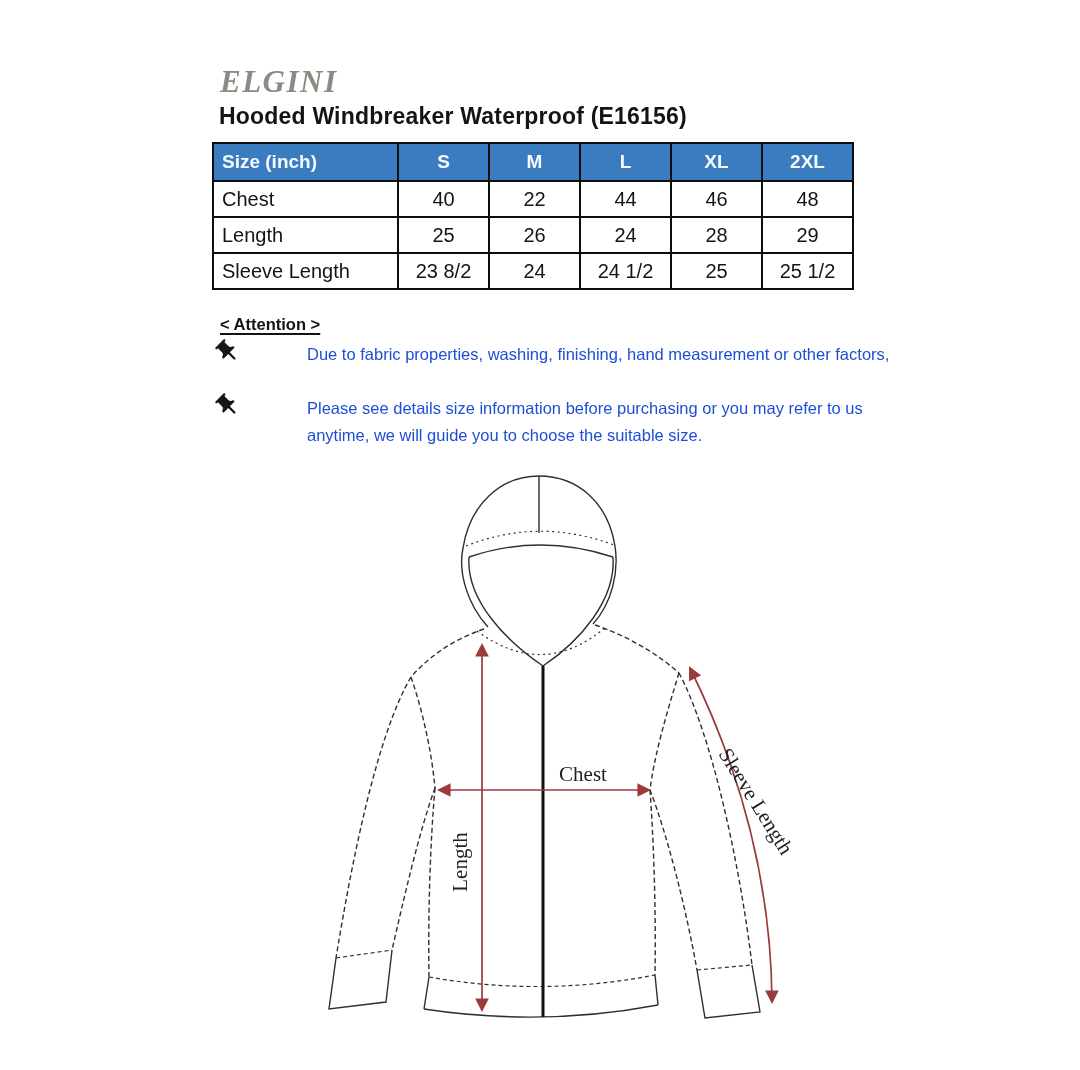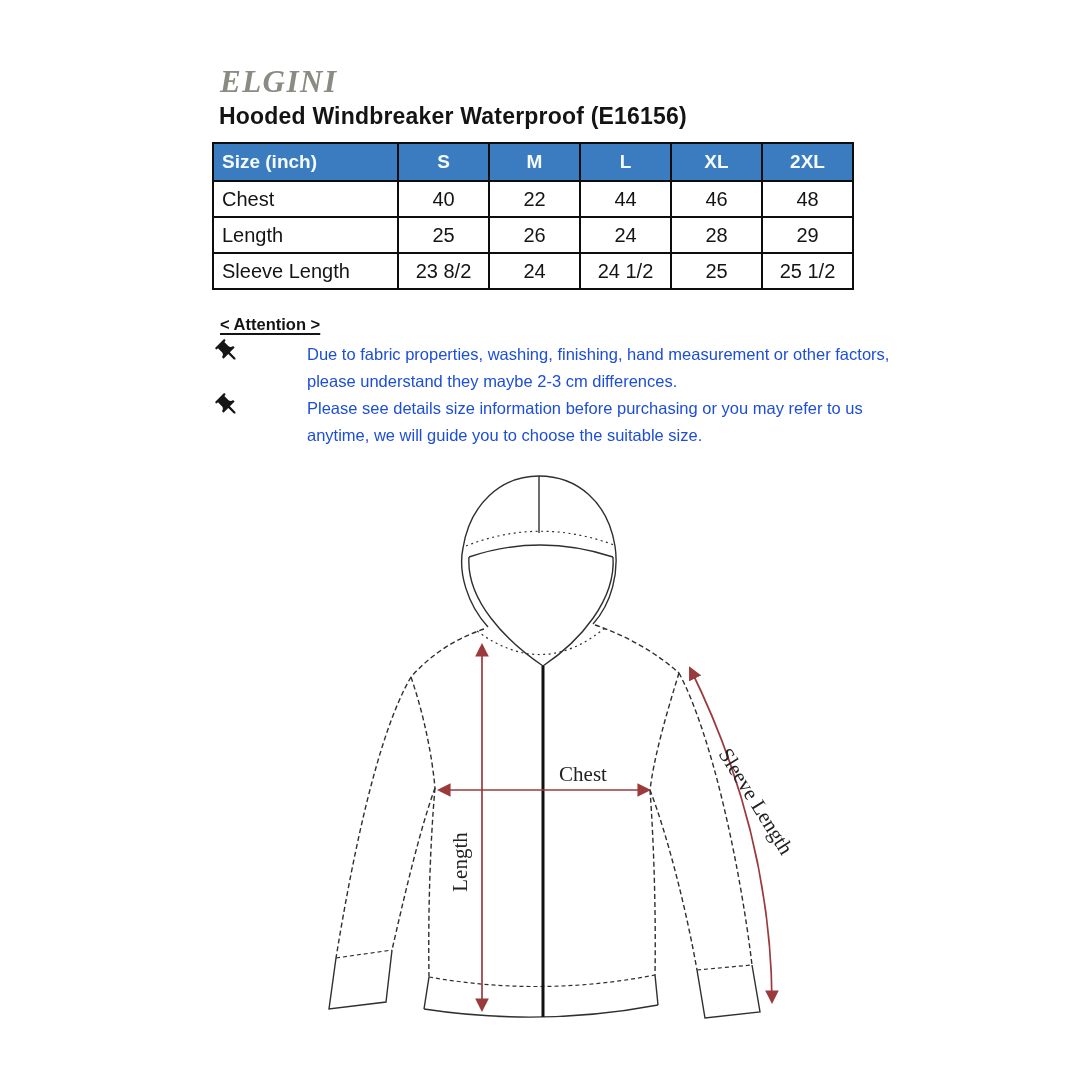--- a/index.html
+++ b/index.html
@@ -107,21 +107,20 @@
   <div class="att-heading">&lt; Attention &gt;</div>
 
   <span class="pin" style="top:338px;">
     <svg viewBox="0 0 24 24">
         <path fill="#161616" d="M16,9V4h1c0.55,0,1-0.45,1-1s-0.45-1-1-1H7C6.45,2,6,2.45,6,3
       s0.45,1,1,1h1v5c0,1.66-1.34,3-3,3v2h5.97v7l1,1l1-1v-7H19v-2C17.34,12,16,10.66,16,9z"></path>
       </svg>
   </span>
   <div class="att-text" style="top:341px;">
     <div>Due to fabric properties, washing, finishing, hand measurement or other factors,</div>
-    <div>please understand they maybe 2-3 cm differences.</div>
   </div>
 
   <span class="pin" style="top:392px;">
     <svg viewBox="0 0 24 24">
         <path fill="#161616" d="M16,9V4h1c0.55,0,1-0.45,1-1s-0.45-1-1-1H7C6.45,2,6,2.45,6,3
       s0.45,1,1,1h1v5c0,1.66-1.34,3-3,3v2h5.97v7l1,1l1-1v-7H19v-2C17.34,12,16,10.66,16,9z"></path>
       </svg>
   </span>
   <div class="att-text" style="top:395px;">
     <div>Please see details size information before purchasing or you may refer to us</div>

